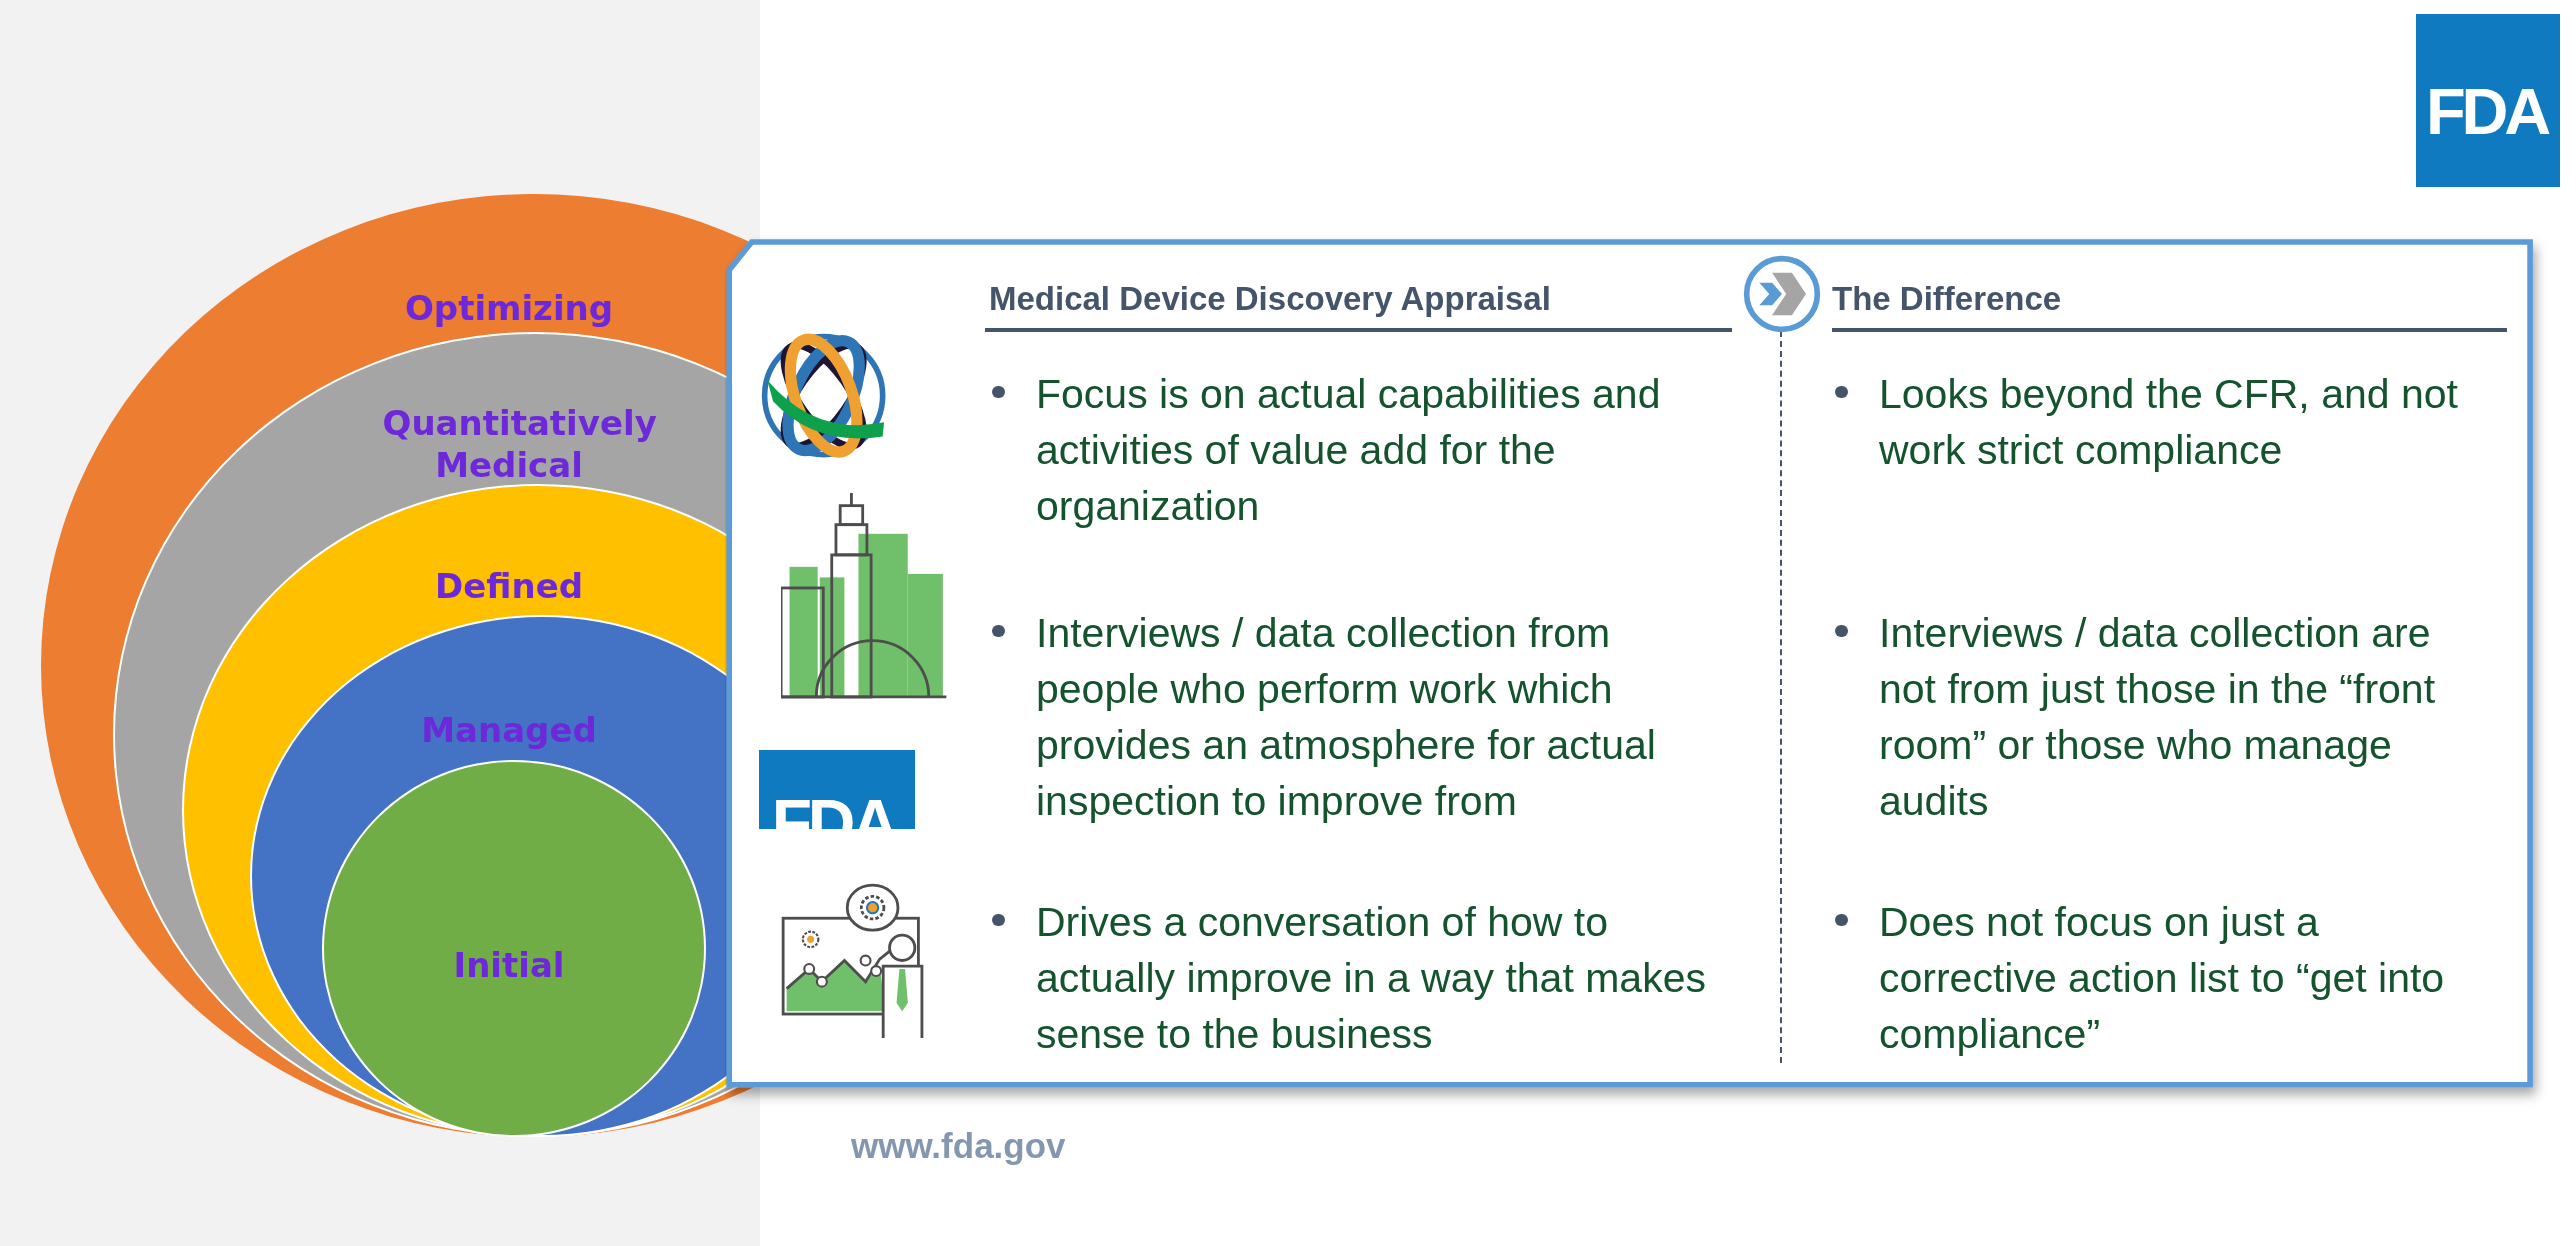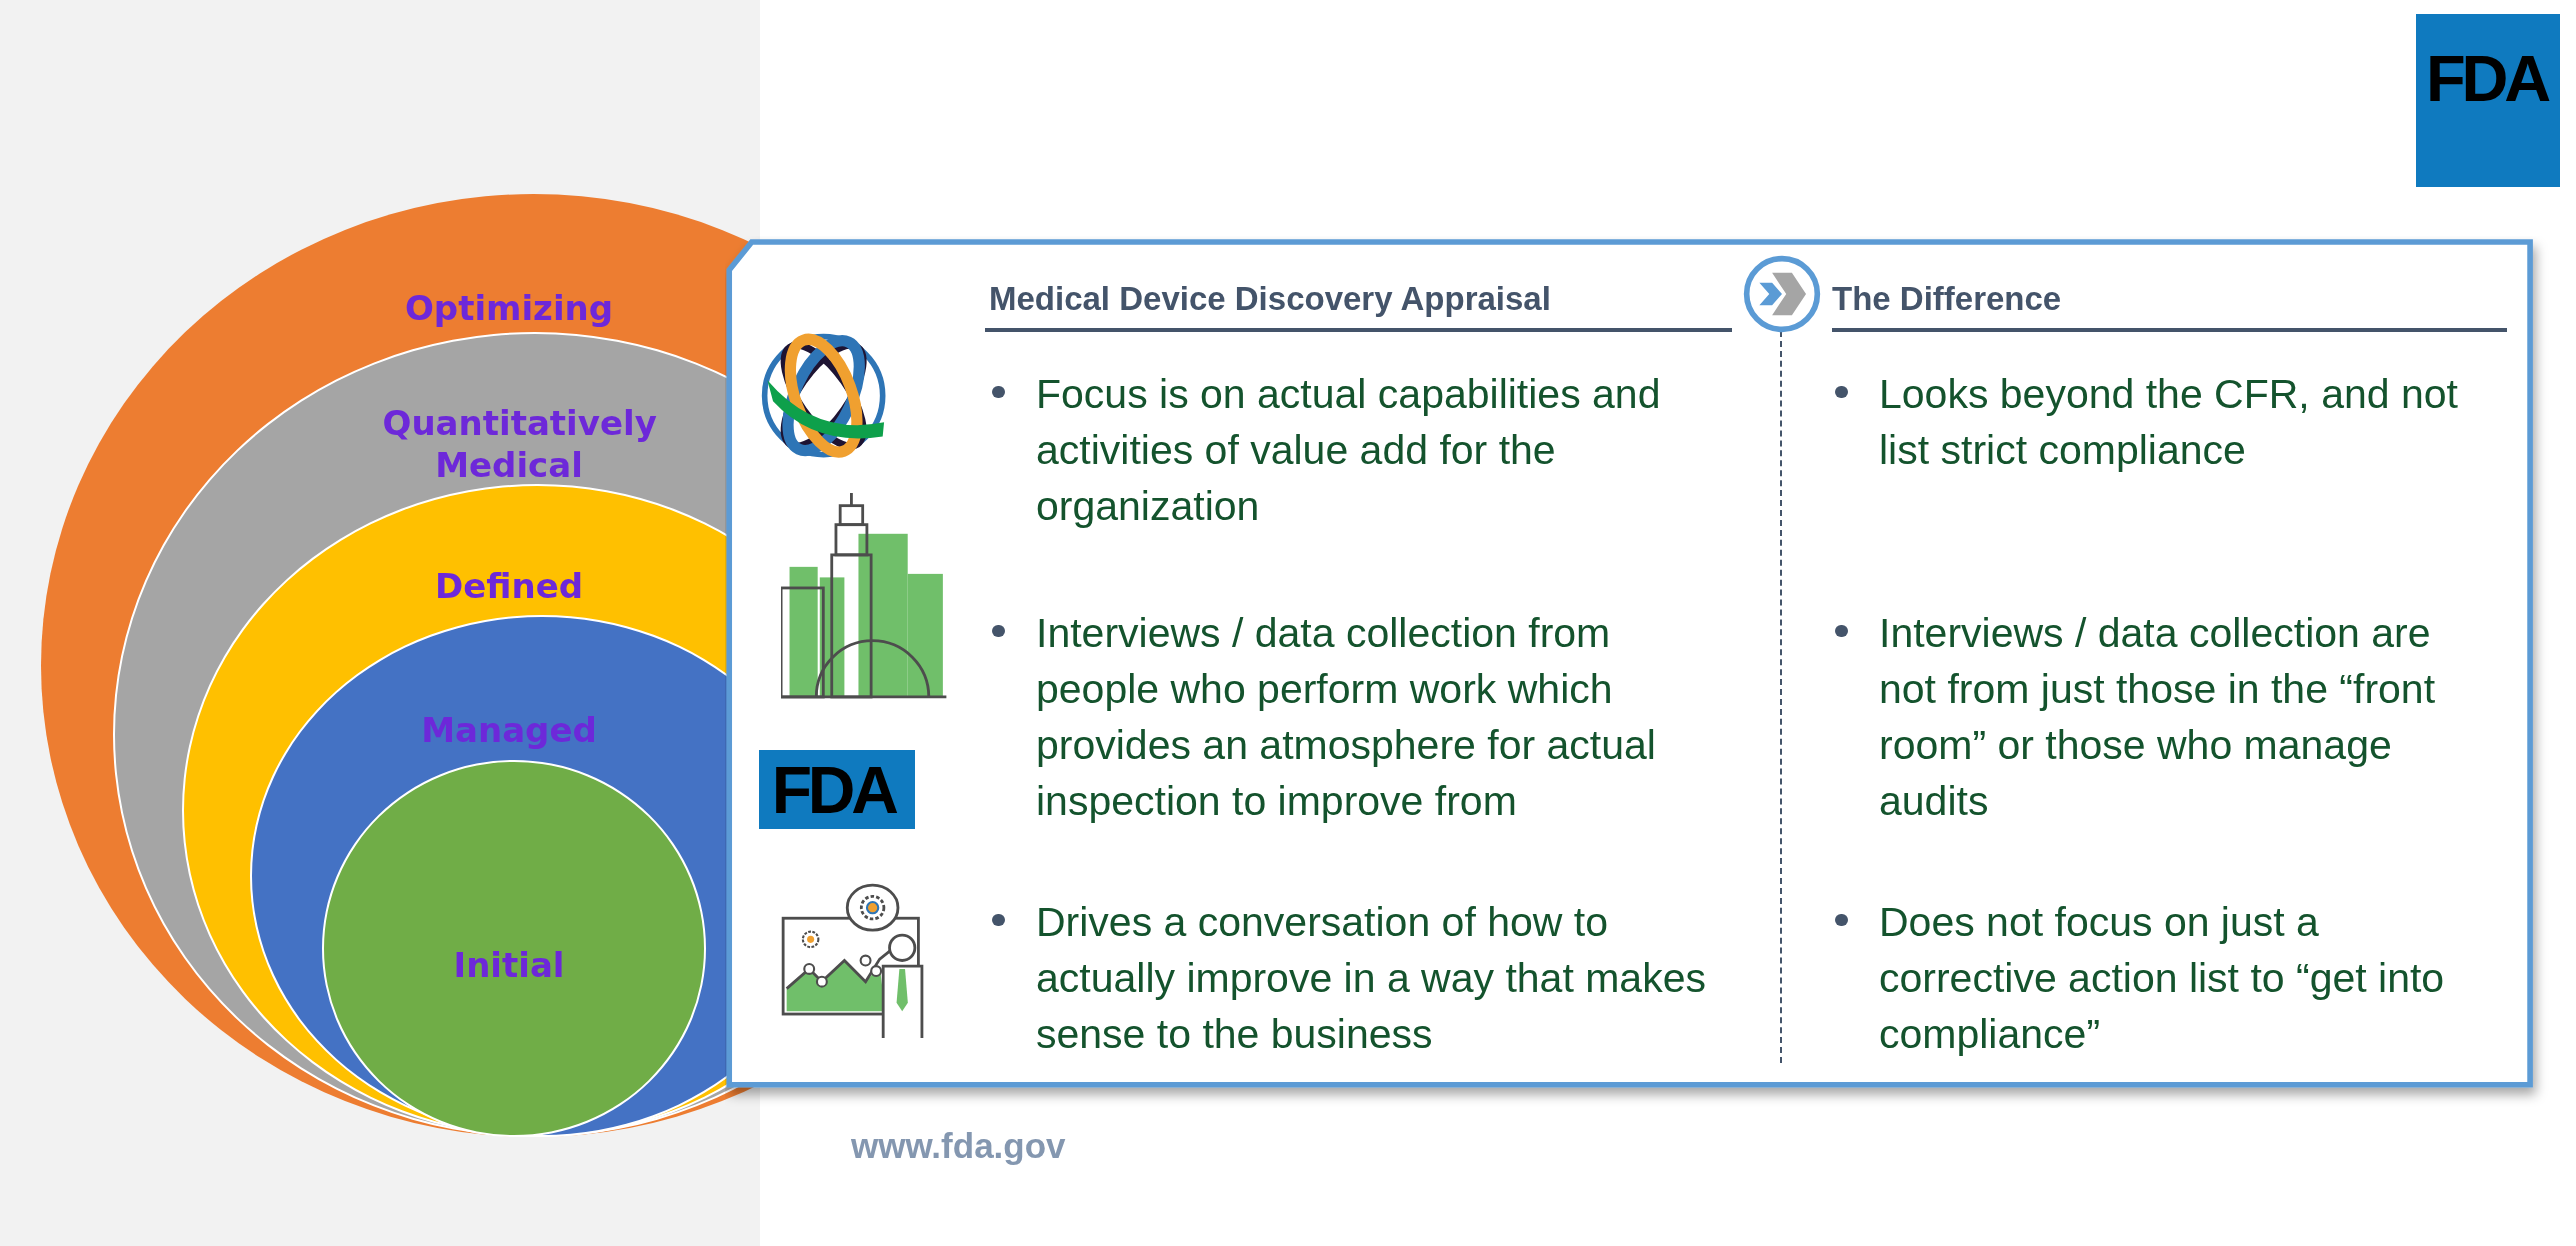--- a/index.html
+++ b/index.html
@@ -3,21 +3,21 @@
 <meta charset="utf-8">
 <style>
   html, body { margin:0; padding:0; }
   body { width:2576px; height:1246px; position:relative; overflow:hidden; background:#ffffff; font-family:"Liberation Sans", sans-serif; }
   .left-bg { position:absolute; left:0; top:0; width:760px; height:1246px; background:#f2f2f2; }
   .ring { position:absolute; border-radius:50%; border:2.8px solid #ffffff; box-sizing:border-box; }
   .ring-label { position:absolute; width:422px; text-align:center; color:#6d28d9; font-weight:bold; font-size:34px; line-height:42px; font-family:"DejaVu Sans", sans-serif;margin-top:22px; }
   .panel { position:absolute; left:725px; top:236px; width:1810px; height:853px; }
   .panel svg { position:absolute; left:0; top:0; }
   .logo-top { position:absolute; left:2416px; top:14px; width:144px; height:173px; background:#0f7abf; }
-  .fda-text { position:absolute; color:#000000; font-weight:bold; font-family:"Liberation Sans", sans-serif; letter-spacing:-4.2px; }
+  .fda-text { position:absolute; color:#ffffff; font-weight:bold; font-family:"Liberation Sans", sans-serif; letter-spacing:-4.2px;margin-top:33px; }
   .col-head { position:absolute; font-family:"Liberation Sans", sans-serif; font-weight:bold; color:#44546a; font-size:33px; line-height:49px; }
   .rule { position:absolute; height:3.5px; background:#44546a; }
   .bullet { position:absolute; font-family:"Liberation Sans", sans-serif; font-size:41px; line-height:56px; color:#14532d; }
   .bullet .dot { position:absolute; left:-44px; top:19.7px; width:12.7px; height:12.7px; border-radius:50%; background:#44546a; }
   .dash-line { position:absolute; left:1780px; top:331px; width:0; height:732px; border-left:2.8px dashed #44546a; }
   .footer { position:absolute; left:808px; top:1126px; color:#8497b0; font-weight:bold; font-size:35px; font-family:"Liberation Sans", sans-serif;margin-left:43px; }
 </style>
 </head>
 <body>
 
@@ -71,21 +71,21 @@
   <span class="dot"></span>
   <span>Interviews / data collection from people who perform work which provides an atmosphere for actual inspection to improve from</span>
 </div>
 <div class="bullet" style="left:1036px; top:894px; width:675px;">
   <span class="dot"></span>
   <span>Drives a conversation of how to actually improve in a way that makes sense to the business</span>
 </div>
 
 <div class="bullet" style="left:1879px; top:366px; width:619px;">
   <span class="dot"></span>
-  <span>Looks beyond the CFR, and not list strict compliance</span>
+  <span>Looks beyond the CFR, and not work strict compliance</span>
 </div>
 <div class="bullet" style="left:1879px; top:605px; width:619px;">
   <span class="dot"></span>
   <span>Interviews / data collection are not from just those in the “front room” or those who manage audits</span>
 </div>
 <div class="bullet" style="left:1879px; top:894px; width:619px;">
   <span class="dot"></span>
   <span>Does not focus on just a corrective action list to “get into compliance”</span>
 </div>
 

